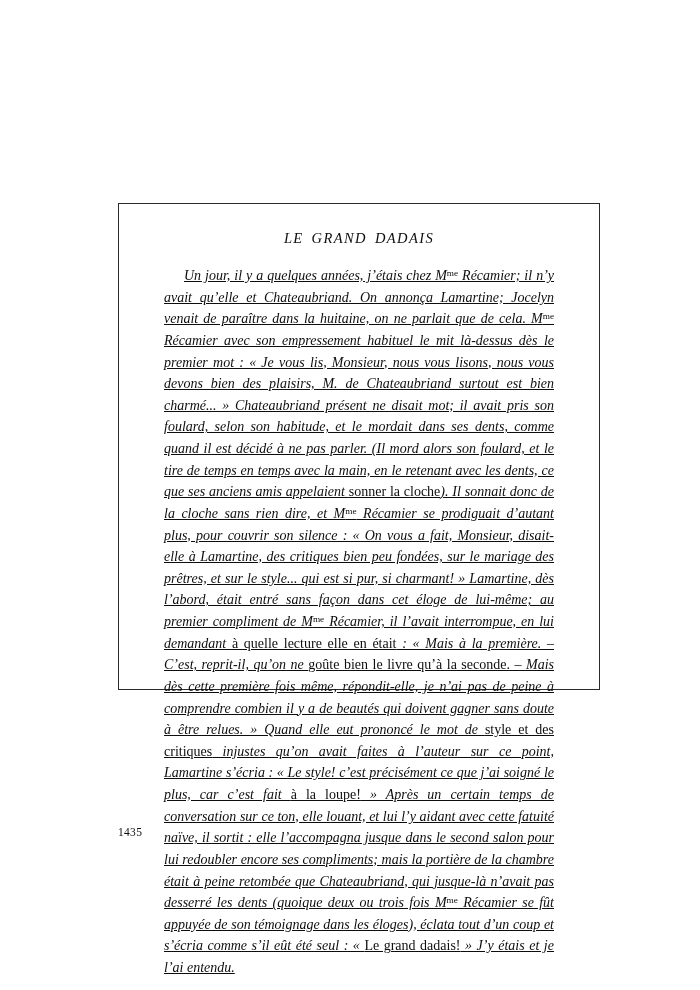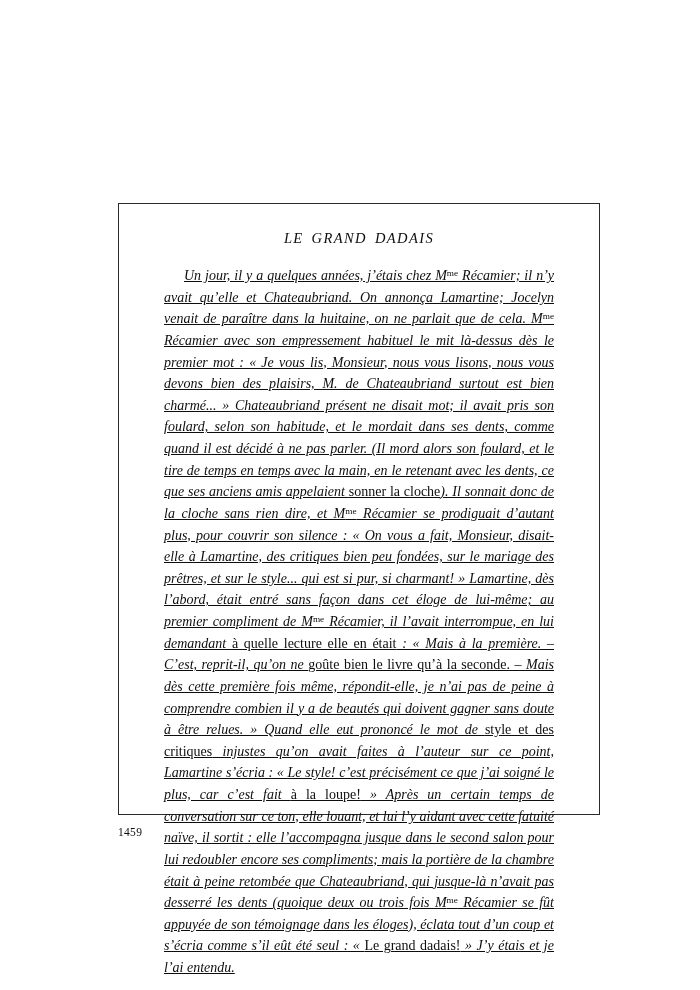--- a/index.html
+++ b/index.html
@@ -15,21 +15,21 @@
     position: relative;
     overflow: hidden;
   }
 
   
   #excerpt-frame {
     position: absolute;
     left: 118px;
     top: 203px;
     width: 482px;
-    height: 612px;
+    height: 487px;
     border: 1px solid #2b2b2b;
     box-sizing: border-box;
   }
 
   .frame-inner {
     padding: 26px 30px 0 30px;
   }
 
   
   #excerpt-title {
@@ -95,13 +95,13 @@
 <div id="excerpt-frame">
   <div class="frame-inner">
     <h1 id="excerpt-title">LE GRAND DADAIS</h1>
     <p id="excerpt-body"><span class="it">Un jour, il y a quelques années, j’étais chez M</span><sup>me</sup><span class="it"> Récamier; il n’y avait qu’elle et Chateaubriand. On annonça Lamartine; Jocelyn venait de paraître dans la huitaine, on ne parlait que de cela. M</span><sup>me</sup><span class="it"> Récamier avec son empressement habituel le mit là-dessus dès le premier mot : « Je vous lis, Monsieur, nous vous lisons, nous vous devons bien des plaisirs, M. de Chateaubriand surtout est bien charmé... » Chateaubriand présent ne disait mot; il avait pris son foulard, selon son habitude, et le mordait dans ses dents, comme quand il est décidé à ne pas parler. (Il mord alors son foulard, et le tire de temps en temps avec la main, en le retenant avec les dents, ce que ses anciens amis appelaient </span><span class="ro">sonner la cloche</span><span class="it">). Il sonnait donc de la cloche sans rien dire, et M</span><sup>me</sup><span class="it"> Récamier se prodiguait d’autant plus, pour couvrir son silence : « On vous a fait, Monsieur, disait-elle à Lamartine, des critiques bien peu fondées, sur le mariage des prêtres, et sur le style... qui est si pur, si charmant! » Lamartine, dès l’abord, était entré sans façon dans cet éloge de lui-même; au premier compliment de M</span><sup>me</sup><span class="it"> Récamier, il l’avait interrompue, en lui demandant </span><span class="ro">à quelle lecture elle en était</span><span class="it"> : « Mais à la première. </span><span class="ro">–</span><span class="it">  C’est, reprit-il, qu’on ne </span><span class="ro">goûte bien le livre qu’à la seconde.</span><span class="it">  – Mais dès cette première fois même, répondit-elle, je n’ai pas de peine à comprendre combien il y a de beautés qui doivent gagner sans doute à être relues. » Quand elle eut prononcé le mot de </span><span class="ro">style et des critiques</span><span class="it"> injustes qu’on avait faites à l’auteur sur ce point, Lamartine s’écria : « Le style! c’est précisément ce que j’ai soigné le plus, car c’est fait </span><span class="ro">à la loupe!</span><span class="it"> » Après un certain temps de conversation sur ce ton, elle louant, et lui l’y aidant avec cette fatuité naïve, il sortit : elle l’accompagna jusque dans le second salon pour lui redoubler encore ses compliments; mais la portière de la chambre était à peine retombée que Chateaubriand, qui jusque-là n’avait pas desserré les dents (quoique deux ou trois fois M</span><sup>me</sup><span class="it"> Récamier se fût appuyée de son témoignage dans les éloges), éclata tout d’un coup et s’écria comme s’il eût été seul : « </span><span class="ro">Le grand dadais!</span><span class="it"> » J’y étais et je l’ai entendu.</span></p>
     <div id="attribution">
         <span class="attr-line"><span class="sc">Sainte-Beuve</span><span class="ro">, </span><span class="it">Cahiers, I, Le Cahier vert (1834-1847)</span><span class="ro">,</span></span>
       </div>
   </div>
 </div>
 
-<div id="page-folio">1459</div>
+<div id="page-folio">1435</div>
 
 </body></html>

